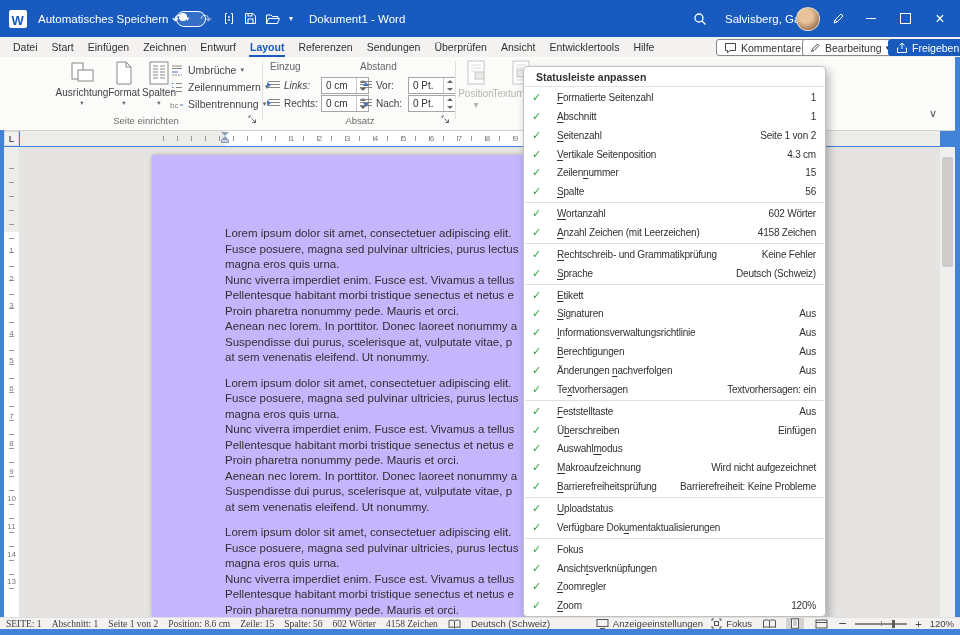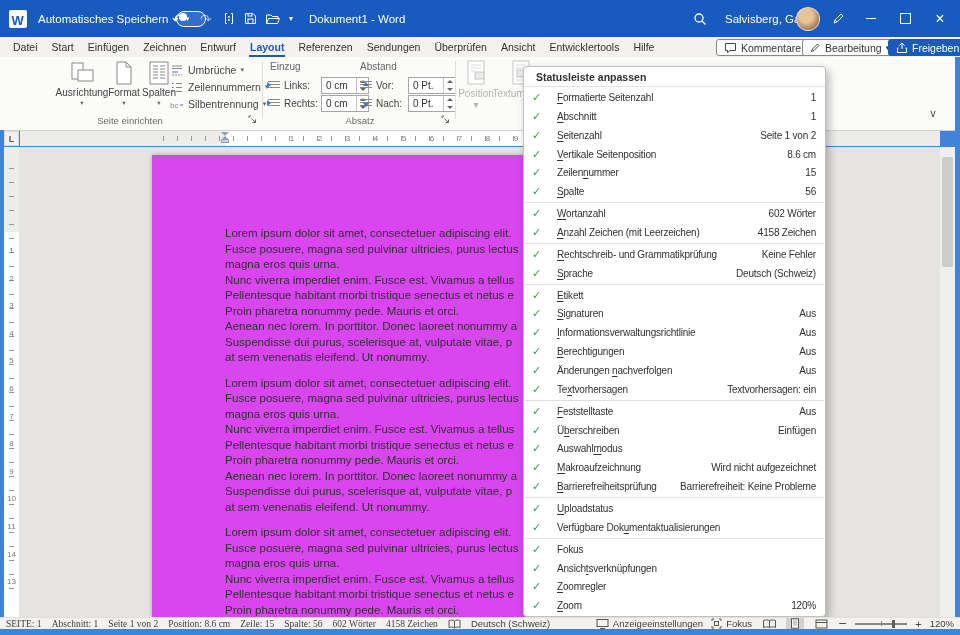--- a/index.html
+++ b/index.html
@@ -72,21 +72,21 @@
   .indent-marker{position:absolute;left:200px;top:1px;width:9px;height:13px;}
   .indent-marker .t{width:0;height:0;margin:0 auto;border-left:4px solid transparent;border-right:4px solid transparent;border-top:4px solid #8f9fb8;}
   .indent-marker .b{width:0;height:0;margin:0 auto;border-left:4px solid transparent;border-right:4px solid transparent;border-bottom:4px solid #8f9fb8;}
   .indent-marker .q{width:8px;height:3px;margin:0 auto;background:#c8d2e2;border:1px solid #8f9fb8;border-top:none;box-sizing:border-box;}
   .docarea{position:absolute;left:4px;top:147px;width:951px;height:470px;background:#e5e4e3;overflow:hidden;}
   .vruler{position:absolute;left:0;top:0;width:15px;height:470px;background:#ececeb;}
   .vruler .active{position:absolute;left:0;top:85px;width:15px;height:385px;background:#fff;}
   .vruler .ticks{position:absolute;left:5px;top:8px;width:5px;height:440px;
           background:repeating-linear-gradient(to bottom,transparent 0 13px,#9a9896 13px 14px);}
   .v-num{position:absolute;left:0;width:15px;text-align:center;font-size:8px;color:#777;}
-  .page{position:absolute;left:148px;top:8px;width:596px;height:462px;background:#d946ef;box-shadow:0 0 4px rgba(0,0,0,.28);}
+  .page{position:absolute;left:148px;top:8px;width:596px;height:462px;background:#c4b5fd;box-shadow:0 0 4px rgba(0,0,0,.28);}
   .scrolltrack{position:absolute;right:0;top:0;width:15px;height:470px;background:#efefee;}
   .scrollthumb{position:absolute;right:2px;top:10px;width:11px;height:110px;background:#cdcccb;border-radius:2px;}
   #doc-text{position:absolute;left:73px;top:71px;width:300px;overflow:hidden;}
   .tblock{margin-bottom:10px;}
   .tline{white-space:nowrap;font-size:11.5px;line-height:15.5px;color:#303030;}
 
   
   .menu{position:absolute;left:523px;top:66px;width:303px;height:551px;background:#fff;border:1px solid #c3c1bf;
         border-radius:4px;box-shadow:3px 4px 10px rgba(0,0,0,.28);box-sizing:border-box;z-index:60;
         display:flex;flex-direction:column;overflow:hidden;}
@@ -275,35 +275,35 @@
         <span class="glyph" style="font-size:7px;color:#666;">▾</span>
     </div>
     <div class="smallbtn" style="top:40px;">
       <svg width="14" height="13">
           <text x="0" y="10" font-size="8" fill="#8a8886" font-family="Liberation Sans,sans-serif">bc</text>
           <path d="M10 7 H13" stroke="#4472c4"></path>
         </svg>
       <span>Silbentrennung</span>
         <span class="glyph" style="font-size:7px;color:#666;">▾</span>
     </div>
-    <div class="grouplabel" style="left:60px;width:140px;">Seite einrichten</div>
+    <div class="grouplabel" style="left:76px;width:140px;">Seite einrichten</div>
     <div class="launcher" style="left:247px;">
       <svg width="9" height="9">
           <path d="M1 3 V1 H3" stroke="#666" fill="none"></path>
           <path d="M3.5 3.5 L7.5 7.5" stroke="#666"></path>
           <path d="M7.5 4.5 V7.5 H4.5" stroke="#666" fill="none"></path>
         </svg>
     </div>
     <div class="vsep" style="left:262px;"></div>
 
     <div class="sec-title" style="left:270px;">Einzug</div>
     <div class="sec-title" style="left:360px;">Abstand</div>
     <div class="fieldrow" style="left:268px;top:20px;">
       <span class="mi left"></span>
-      <span style="width:33px;">Links:</span>
+      <span style="width:33px;font-style:italic;">Links:</span>
       <span class="num-input">
           <span class="val">0 cm</span>
           <span class="spin">
             <i>
               <span class="tri-up"></span>
             </i>
             <i>
               <span class="tri-dn"></span>
             </i>
           </span>
@@ -488,21 +488,21 @@
           <span class="m-value">1</span>
         </div>
         <div class="m-row">
           <span class="m-check glyph">✓</span>
           <span class="m-label"><u>S</u>eitenzahl</span>
           <span class="m-value">Seite 1 von 2</span>
         </div>
         <div class="m-row">
           <span class="m-check glyph">✓</span>
           <span class="m-label"><u>V</u>ertikale Seitenposition</span>
-          <span class="m-value">8.6 cm</span>
+          <span class="m-value">4.3 cm</span>
         </div>
         <div class="m-row">
           <span class="m-check glyph">✓</span>
           <span class="m-label">Zeilen<u>n</u>ummer</span>
           <span class="m-value">15</span>
         </div>
         <div class="m-row">
           <span class="m-check glyph">✓</span>
           <span class="m-label"><u>S</u>palte</span>
           <span class="m-value">56</span>

